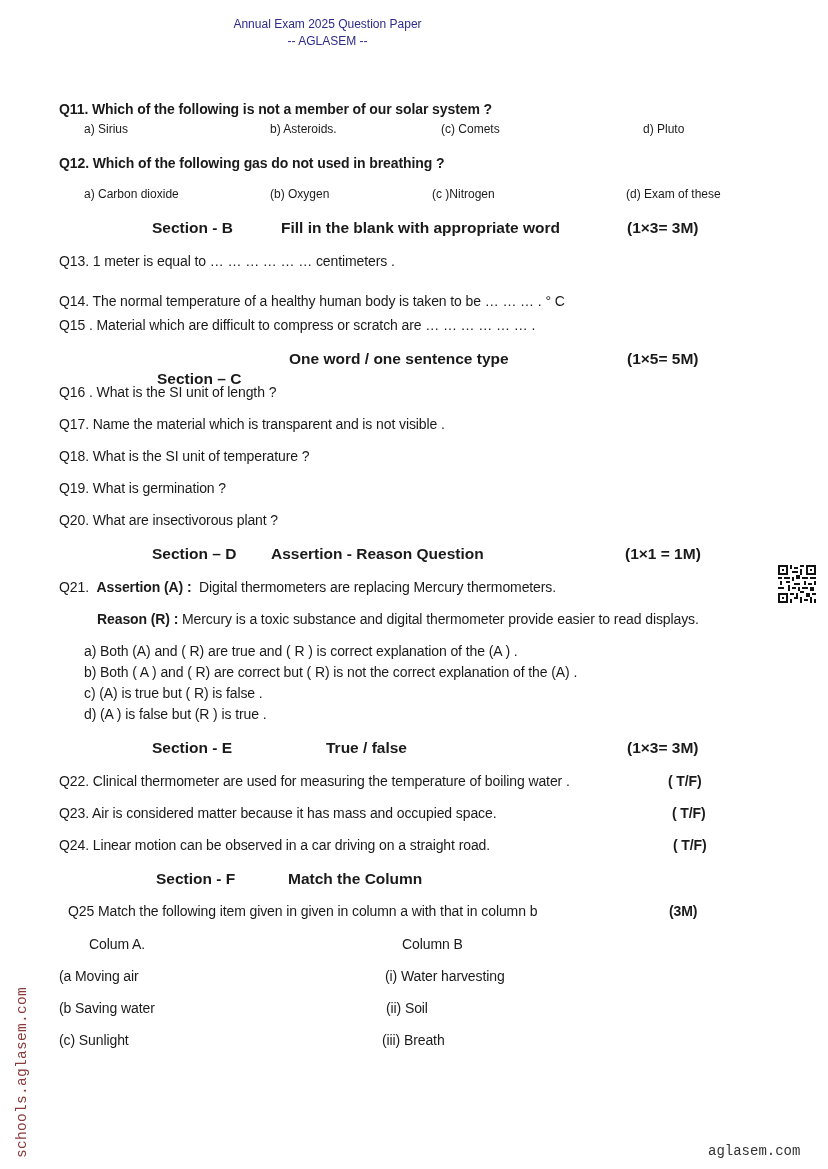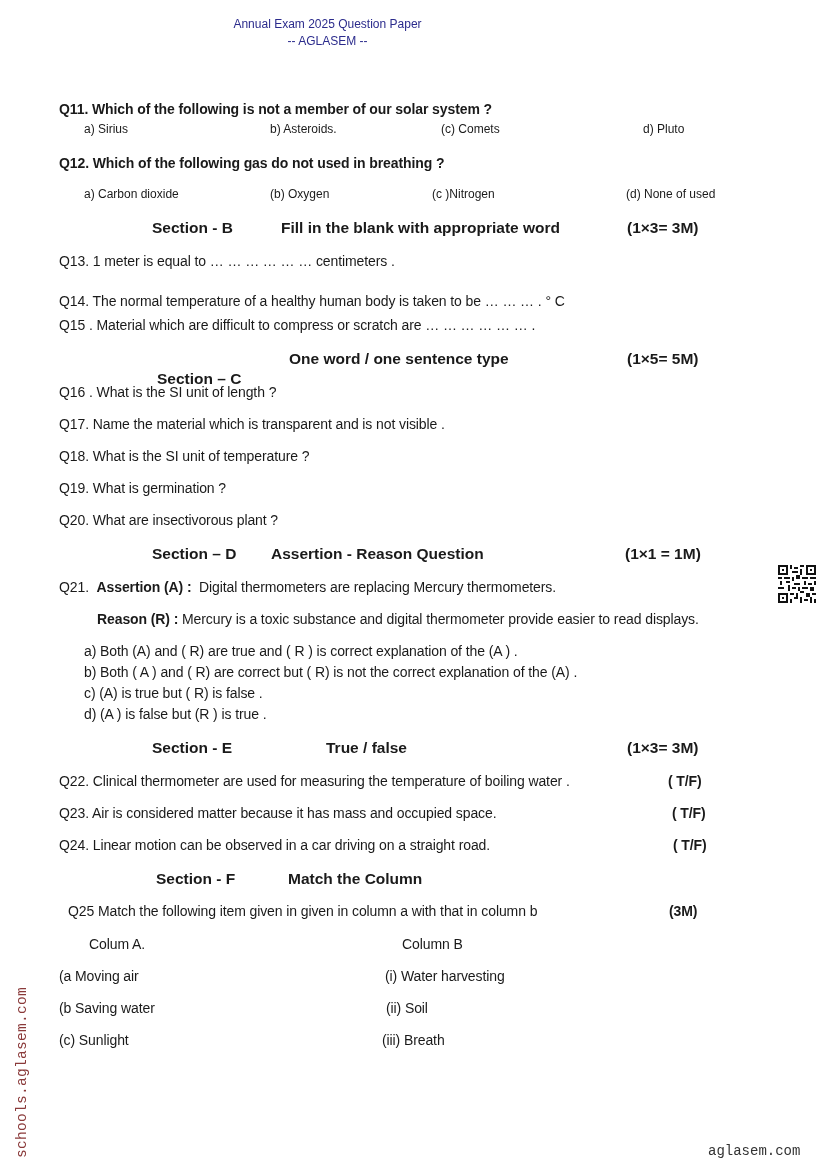--- a/index.html
+++ b/index.html
@@ -32,21 +32,21 @@
 <div class="abs q bold" style="left:59px; top:101px;">Q11. Which of the following is not a member of our solar system ?</div>
 <div class="abs opt" style="left:84px; top:122px;">a)   Sirius</div>
 <div class="abs opt" style="left:270px; top:122px;">b)    Asteroids.</div>
 <div class="abs opt" style="left:441px; top:122px;">(c) Comets</div>
 <div class="abs opt" style="left:643px; top:122px;">d) Pluto</div>
 
 <div class="abs q bold" style="left:59px; top:155px;">Q12. Which of the following gas do not used in breathing  ?</div>
 <div class="abs opt" style="left:84px; top:187px;">a)   Carbon dioxide</div>
 <div class="abs opt" style="left:270px; top:187px;">(b)    Oxygen</div>
 <div class="abs opt" style="left:432px; top:187px;">(c )Nitrogen</div>
-<div class="abs opt" style="left:626px; top:187px;">(d)    None of used</div>
+<div class="abs opt" style="left:626px; top:187px;">(d)    Exam of these</div>
 
 <div class="abs sec" style="left:152px; top:219px;">Section - B</div>
 <div class="abs sec" style="left:281px; top:219px;">Fill in the blank with appropriate word</div>
 <div class="abs sec" style="left:627px; top:219px;">(1×3= 3M)</div>
 <div class="abs q" style="left:59px; top:253px;">Q13. 1 meter is equal to … … … … … …  centimeters .</div>
 <div class="abs q" style="left:59px; top:285px;margin-top:8px;">Q14. The normal temperature of a healthy human body is taken to be … … … . ° C</div>
 <div class="abs q" style="left:59px; top:317px;">Q15 . Material which are difficult to compress or scratch are … … … … … … .</div>
 
 <div class="abs sec" style="left:157px; top:370px;">Section – C</div>
 <div class="abs sec" style="left:289px; top:350px;">One word / one sentence type</div>

